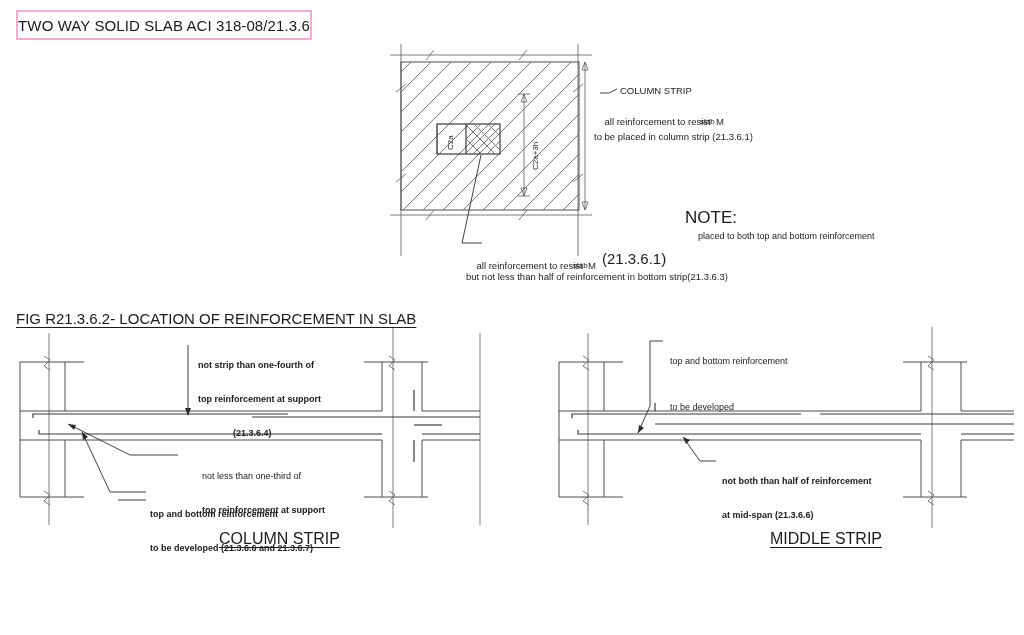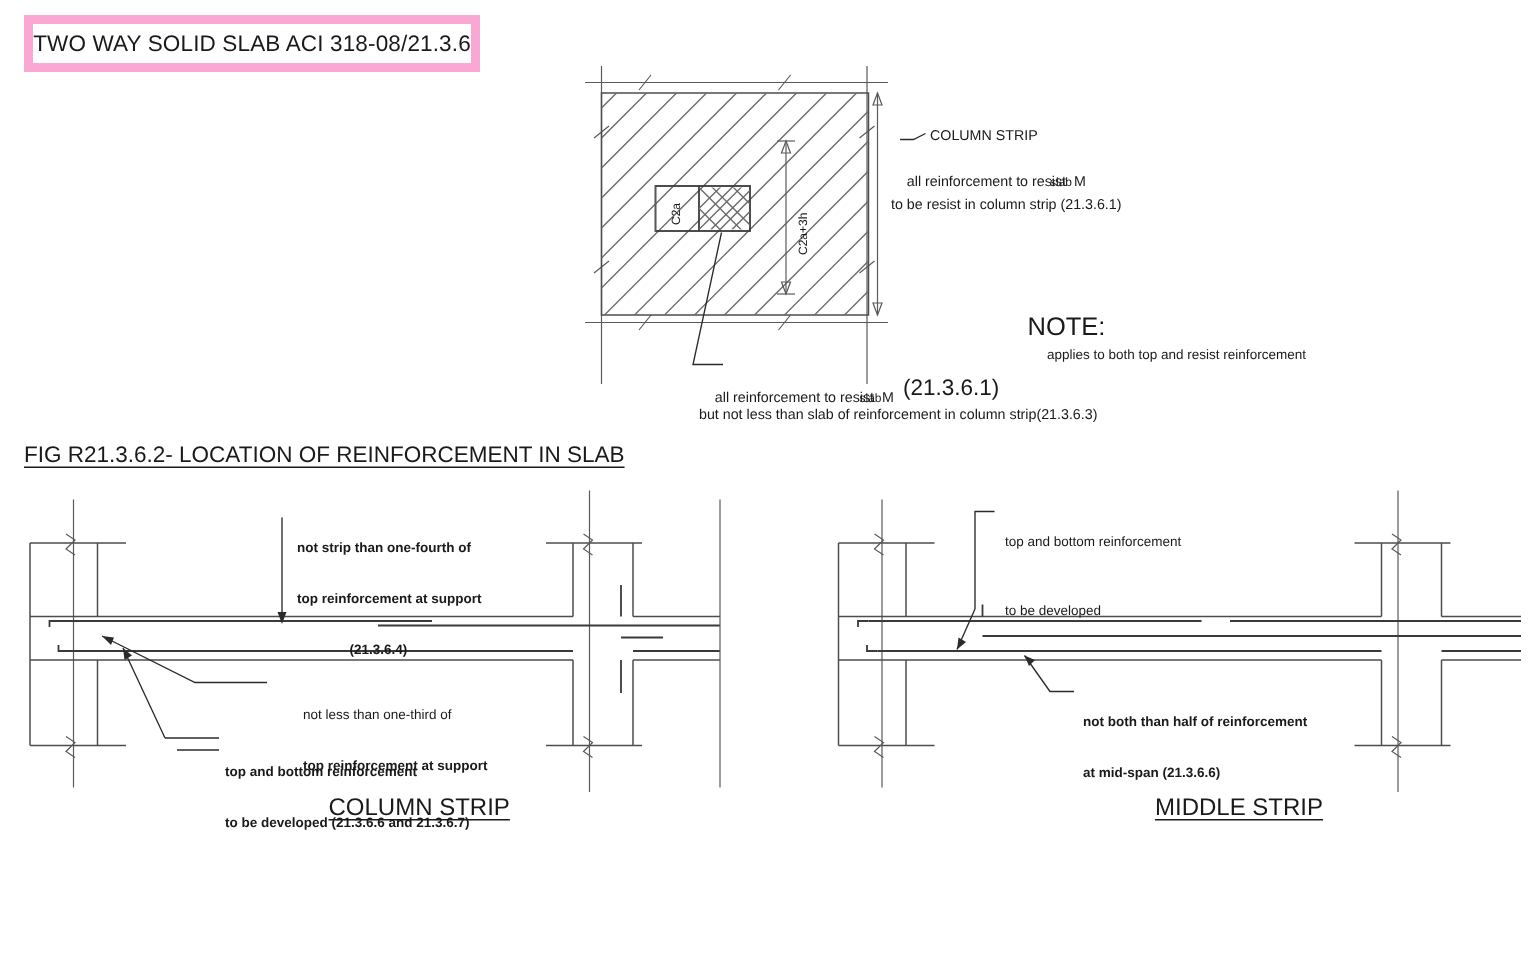--- a/index.html
+++ b/index.html
@@ -1,20 +1,20 @@
 <!DOCTYPE html>
 <html><head>
 <meta charset="utf-8">
 <style>
   html,body{margin:0;padding:0;background:#fff;}
   body{width:1024px;height:635px;position:relative;overflow:hidden;
        font-family:"Liberation Sans",sans-serif;color:#1a1a1a;}
   #sheet{position:absolute;left:0;top:0;width:1024px;height:635px;}
   .txt{position:absolute;white-space:pre;line-height:1.15;}
-  .boxed{position:absolute;border:6px solid #f9a8d4;background:#fff;
+  .boxed{position:absolute;border:2px solid #f9a8d4;background:#fff;
          display:flex;align-items:center;justify-content:center;}
   .ul{text-decoration:underline;text-underline-offset:3px;}
   .vert{position:absolute;transform-origin:0 0;white-space:nowrap;}
   svg{position:absolute;left:0;top:0;}
   .ln{stroke:#4d4d4d;stroke-width:1;fill:none;}
   .ln2{stroke:#3a3a3a;stroke-width:1.2;fill:none;}
   .hatch{stroke:#6a6a6a;stroke-width:0.9;fill:none;}
   .thin{stroke:#5a5a5a;stroke-width:0.8;fill:none;}
   .lead{stroke:#2b2b2b;stroke-width:0.9;fill:none;}
 </style>
@@ -194,33 +194,33 @@
   </svg>
 
   <div class="vert" style="left:446px;top:150px;transform:rotate(-90deg);font-size:8px;">C2a</div>
   <div class="vert" style="left:531px;top:170px;transform:rotate(-90deg);font-size:8px;">C2a+3h</div>
 
   <div class="txt" style="left:620px;top:86px;font-size:9.5px;">COLUMN STRIP</div>
   <div class="txt" style="left:594px;top:106px;font-size:9.5px;">
     <span>all reinforcement to resist  M</span>
   </div>
   <div class="txt" style="left:700px;top:117px;font-size:8px;">slab</div>
-  <div class="txt" style="left:594px;top:132px;font-size:9.5px;">to be resist in column strip (21.3.6.1)</div>
+  <div class="txt" style="left:594px;top:132px;font-size:9.5px;">to be placed in column strip (21.3.6.1)</div>
 
   <div class="txt" style="left:466px;top:250px;font-size:9.5px;">
     <span>all reinforcement to resist  M</span>
   </div>
   <div class="txt" style="left:573px;top:261px;font-size:8px;">slab</div>
   <div class="txt" style="left:602px;top:250px;font-size:15px;">(21.3.6.1)</div>
-  <div class="txt" style="left:466px;top:272px;font-size:9.5px;">but not less than slab of reinforcement in column strip(21.3.6.3)</div>
+  <div class="txt" style="left:466px;top:272px;font-size:9.5px;">but not less than half of reinforcement in bottom strip(21.3.6.3)</div>
 
   <div class="txt" style="left:685px;top:208px;font-size:17px;">NOTE:</div>
-  <div class="txt" style="left:698px;top:231px;font-size:9px;">applies to both top and resist reinforcement</div>
-
-  <div class="txt ul" style="left:16px;top:295px;font-size:15px;">FIG R21.3.6.2- LOCATION OF REINFORCEMENT IN SLAB</div>
+  <div class="txt" style="left:698px;top:231px;font-size:9px;">placed to both top and bottom reinforcement</div>
+
+  <div class="txt ul" style="left:16px;top:310px;font-size:15px;">FIG R21.3.6.2- LOCATION OF REINFORCEMENT IN SLAB</div>
 
   <div class="txt" style="left:198px;top:339px;font-size:9px;font-weight:bold;">
     <div>not strip than one-fourth of</div>
     <div style="margin-top:3px;">top reinforcement at support</div>
     <div style="margin-top:3px;padding-left:35px;">(21.3.6.4)</div>
   </div>
 
   <div class="txt" style="left:182px;top:450px;font-size:9px;margin-left:20px;">
     <div>not less than one-third of</div>
     <div style="margin-top:3px;font-weight:bold;">top reinforcement at support</div>

